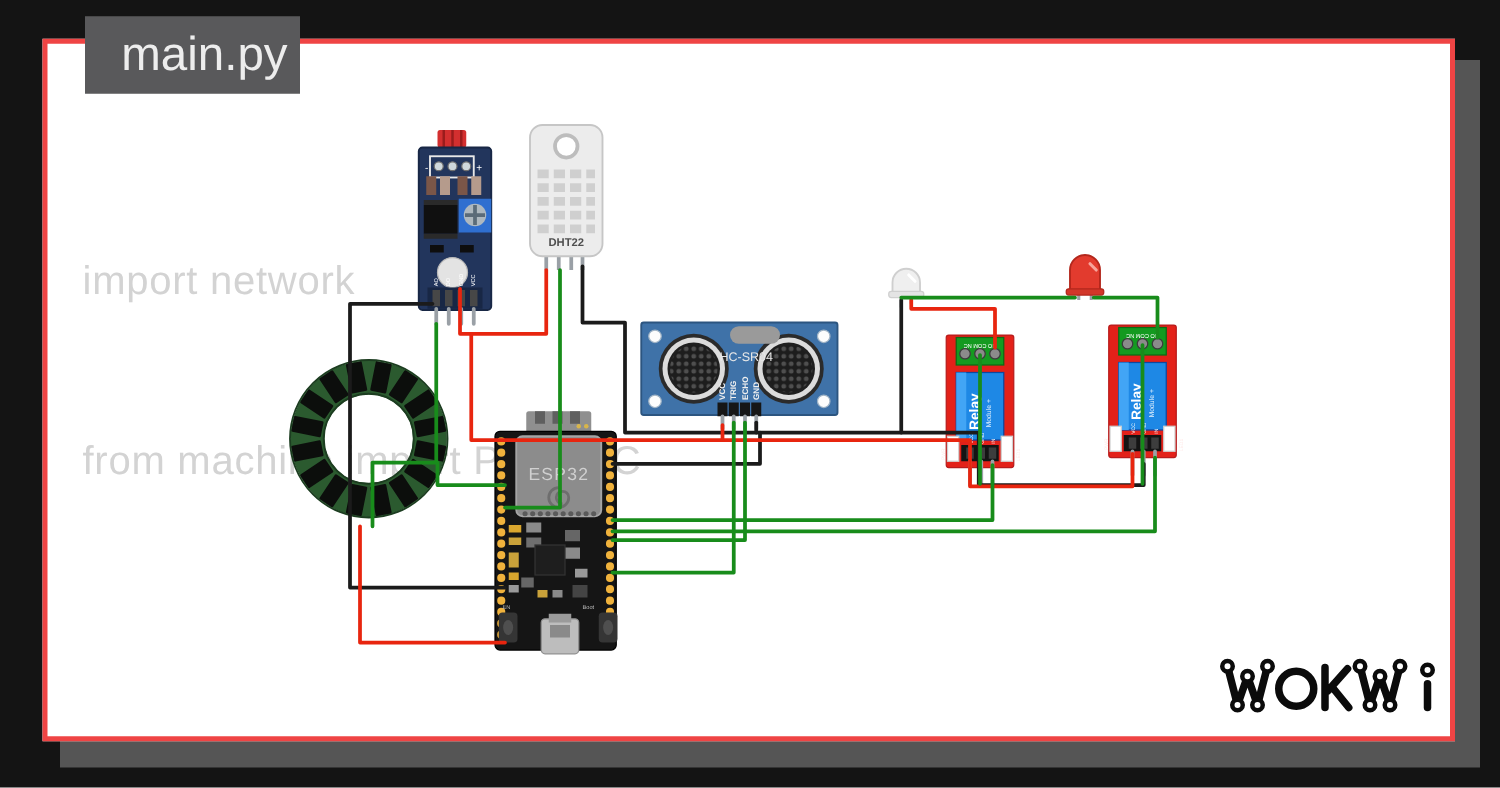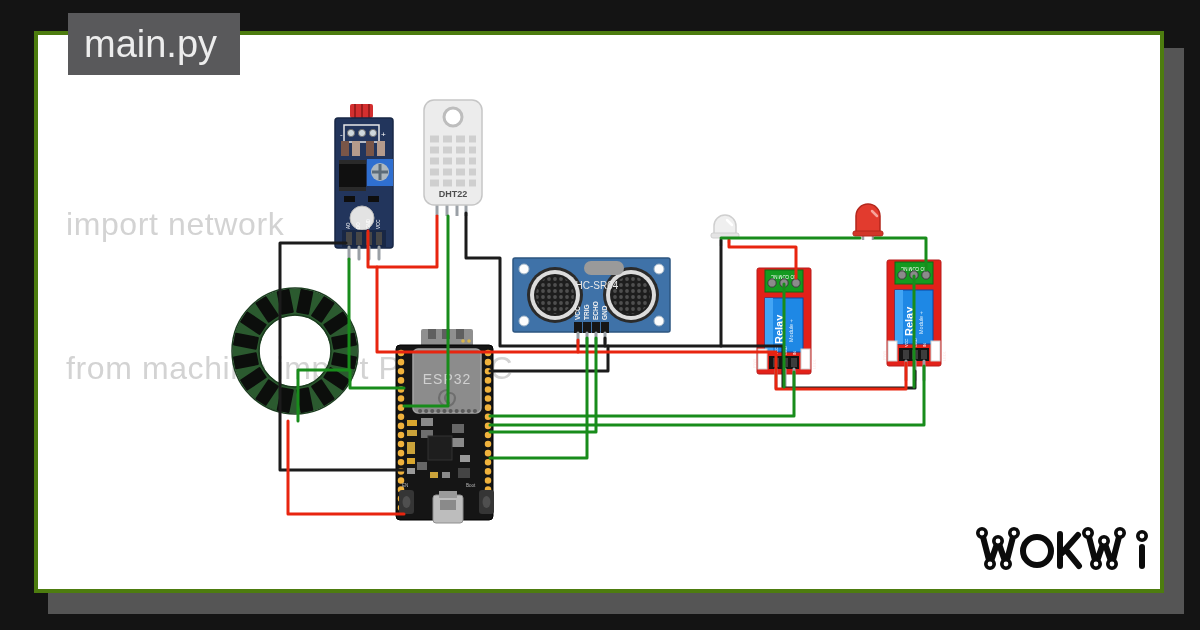--- a/index.html
+++ b/index.html
@@ -7,32 +7,32 @@
     width:1200px;height:630px;position:relative;overflow:hidden;
     background:#141414;
     font-family:"Liberation Sans", sans-serif;
   }
   .shadow{
     position:absolute;left:48px;top:48px;width:1136px;height:566px;
     background:#555555;
   }
   .card{
     position:absolute;left:34px;top:31px;width:1122px;height:554px;
-    background:#ffffff;border:4px solid #4d7c0f;overflow:hidden;
+    background:#ffffff;border:4px solid #ef4444;overflow:hidden;
   }
   .code{
     position:absolute;left:28px;top:69px;
     color:#d3d3d3;font-size:32px;letter-spacing:0.6px;
     line-height:48px;white-space:pre;
   }
   .code div{height:48px;}
   .tab{
     position:absolute;left:68px;top:13px;width:172px;height:62px;
     background:#59595b;color:#ededed;display:flex;align-items:center;
-    padding-left:16px;box-sizing:border-box;
+    padding-left:29px;box-sizing:border-box;
     font-size:38px;font-weight:400;z-index:30;
   }
   .circuit{
     position:absolute;left:0;top:0;z-index:20;pointer-events:none;
   }
   .logo{position:absolute;left:937px;top:487px;}
 </style>
 </head>
 <body>
 

